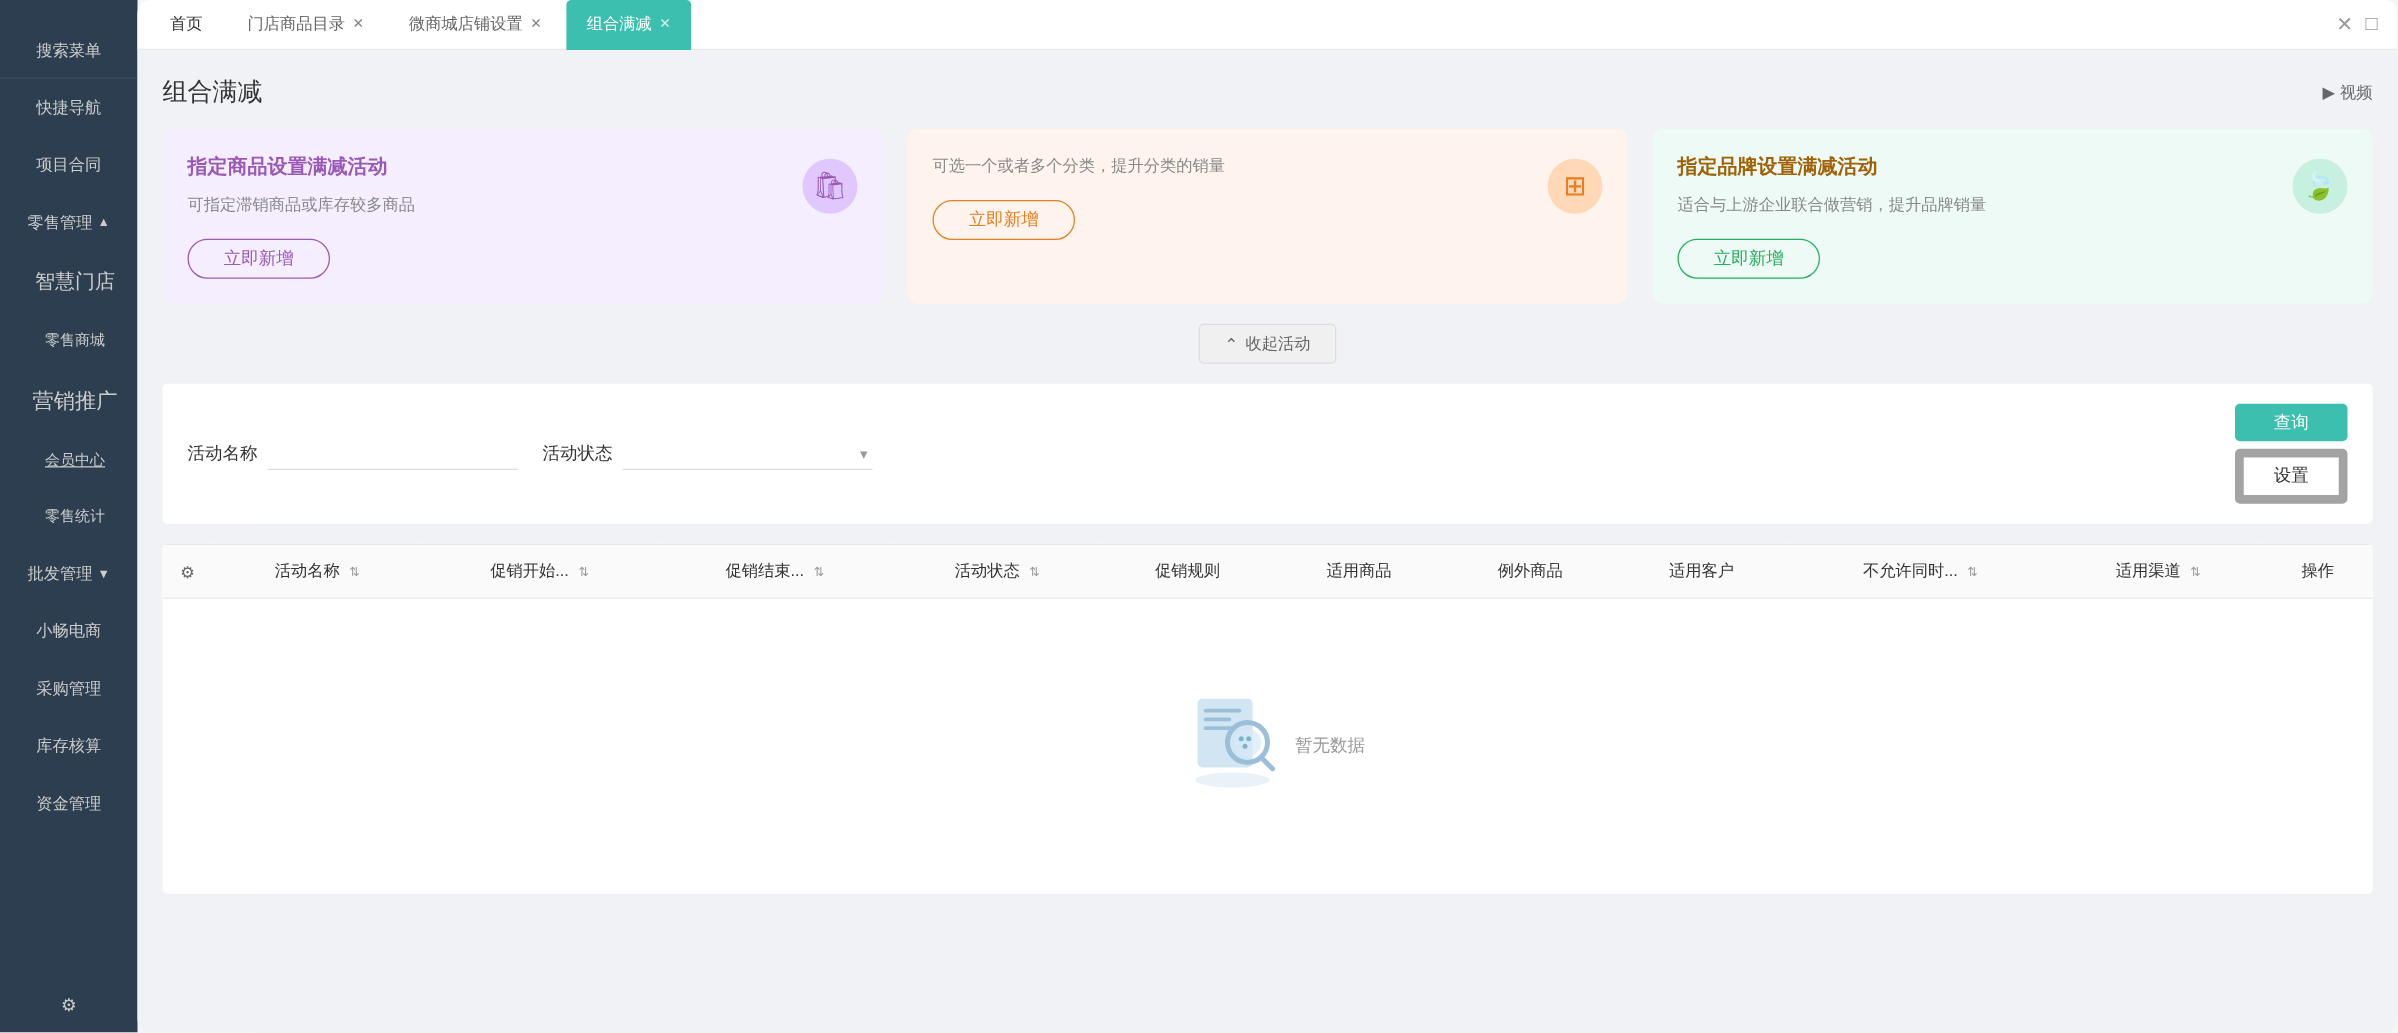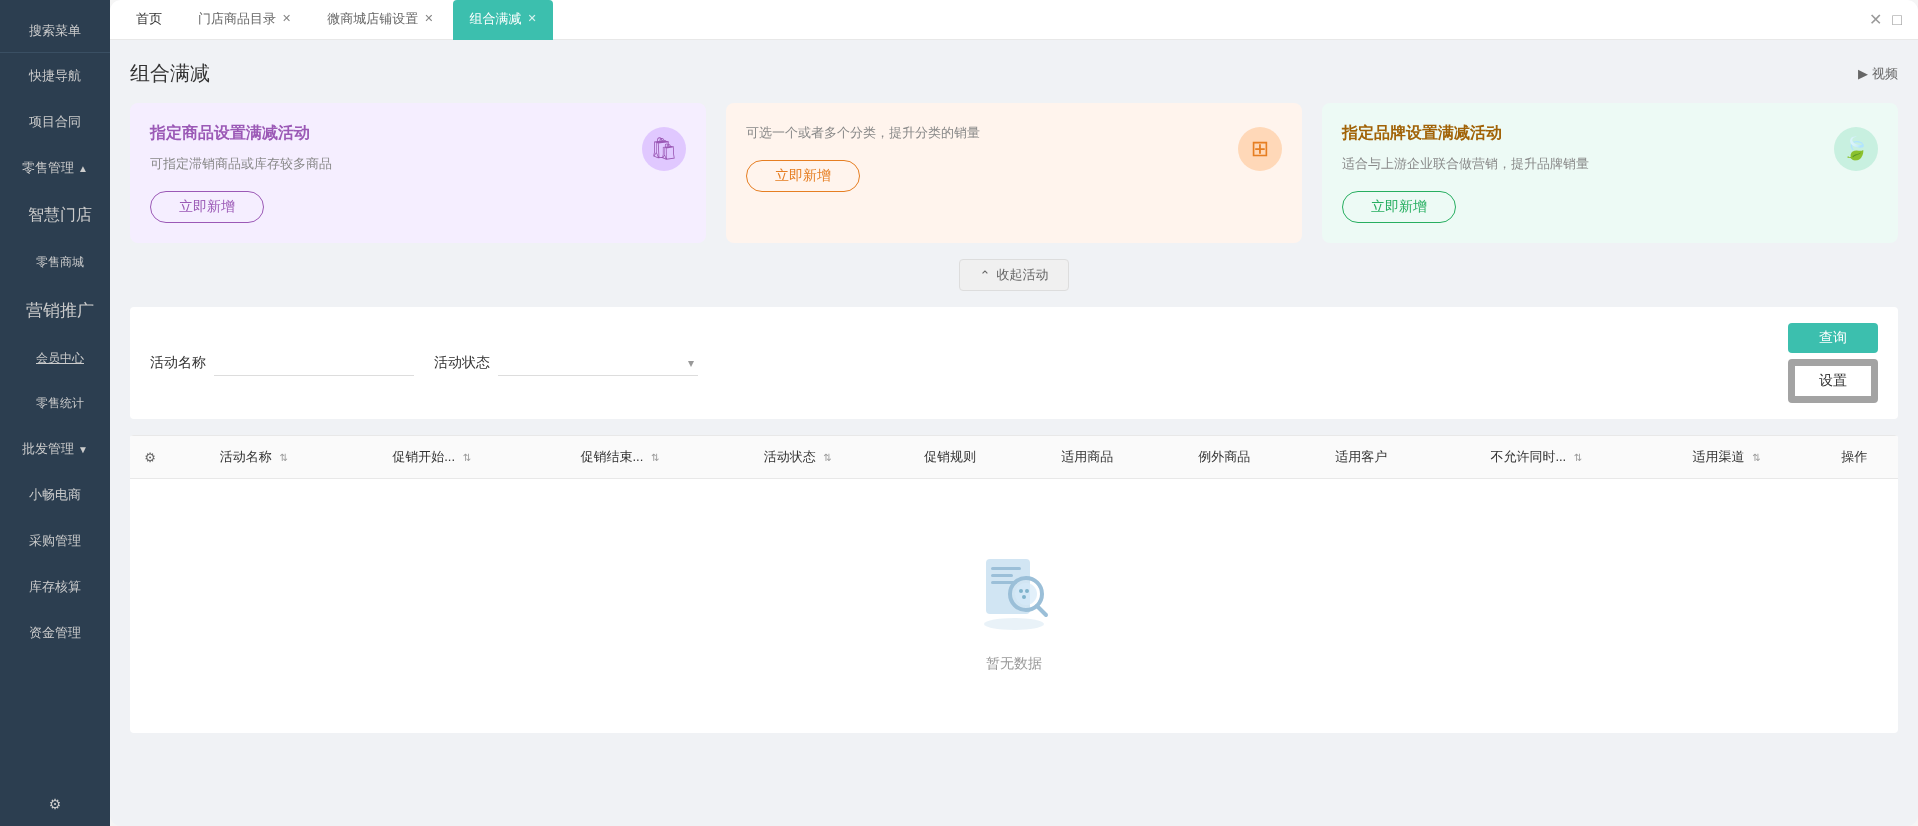--- a/index.html
+++ b/index.html
@@ -5,21 +5,21 @@
     * { box-sizing: border-box; margin: 0; padding: 0; }
     body { font-family: -apple-system, BlinkMacSystemFont, 'PingFang SC', 'Microsoft YaHei', sans-serif; background: #f5f5f5; display: flex; height: 826px; overflow: hidden; font-size: 14px; }
 
     
     .sidebar {
       width: 110px;
       background: #2c3e50;
       display: flex;
       flex-direction: column;
       align-items: center;
-      padding-top: 10px;
+      padding-top: 20px;
       flex-shrink: 0;
       height: 826px;
       overflow: hidden;
     }
     .sidebar-search {
       color: #ccc;
       font-size: 13px;
       padding: 12px 0;
       cursor: pointer;
       width: 100%;
@@ -287,21 +287,21 @@
     .data-table th.sortable {
       cursor: pointer;
     }
     .data-table th .sort-icon { color: #999; margin-left: 4px; font-size: 10px; }
     .settings-col { width: 40px; }
     .gear-cell { text-align: center; color: #666; cursor: pointer; }
 
     
     .empty-state {
       display: flex;
-      flex-direction: column;
+      flex-direction: row;
       align-items: center;
       justify-content: center;
       padding: 60px 0;
     }
     .empty-icon {
       width: 100px;
       height: 100px;
       margin-bottom: 16px;
     }
     .empty-text { color: #999; font-size: 14px; }

